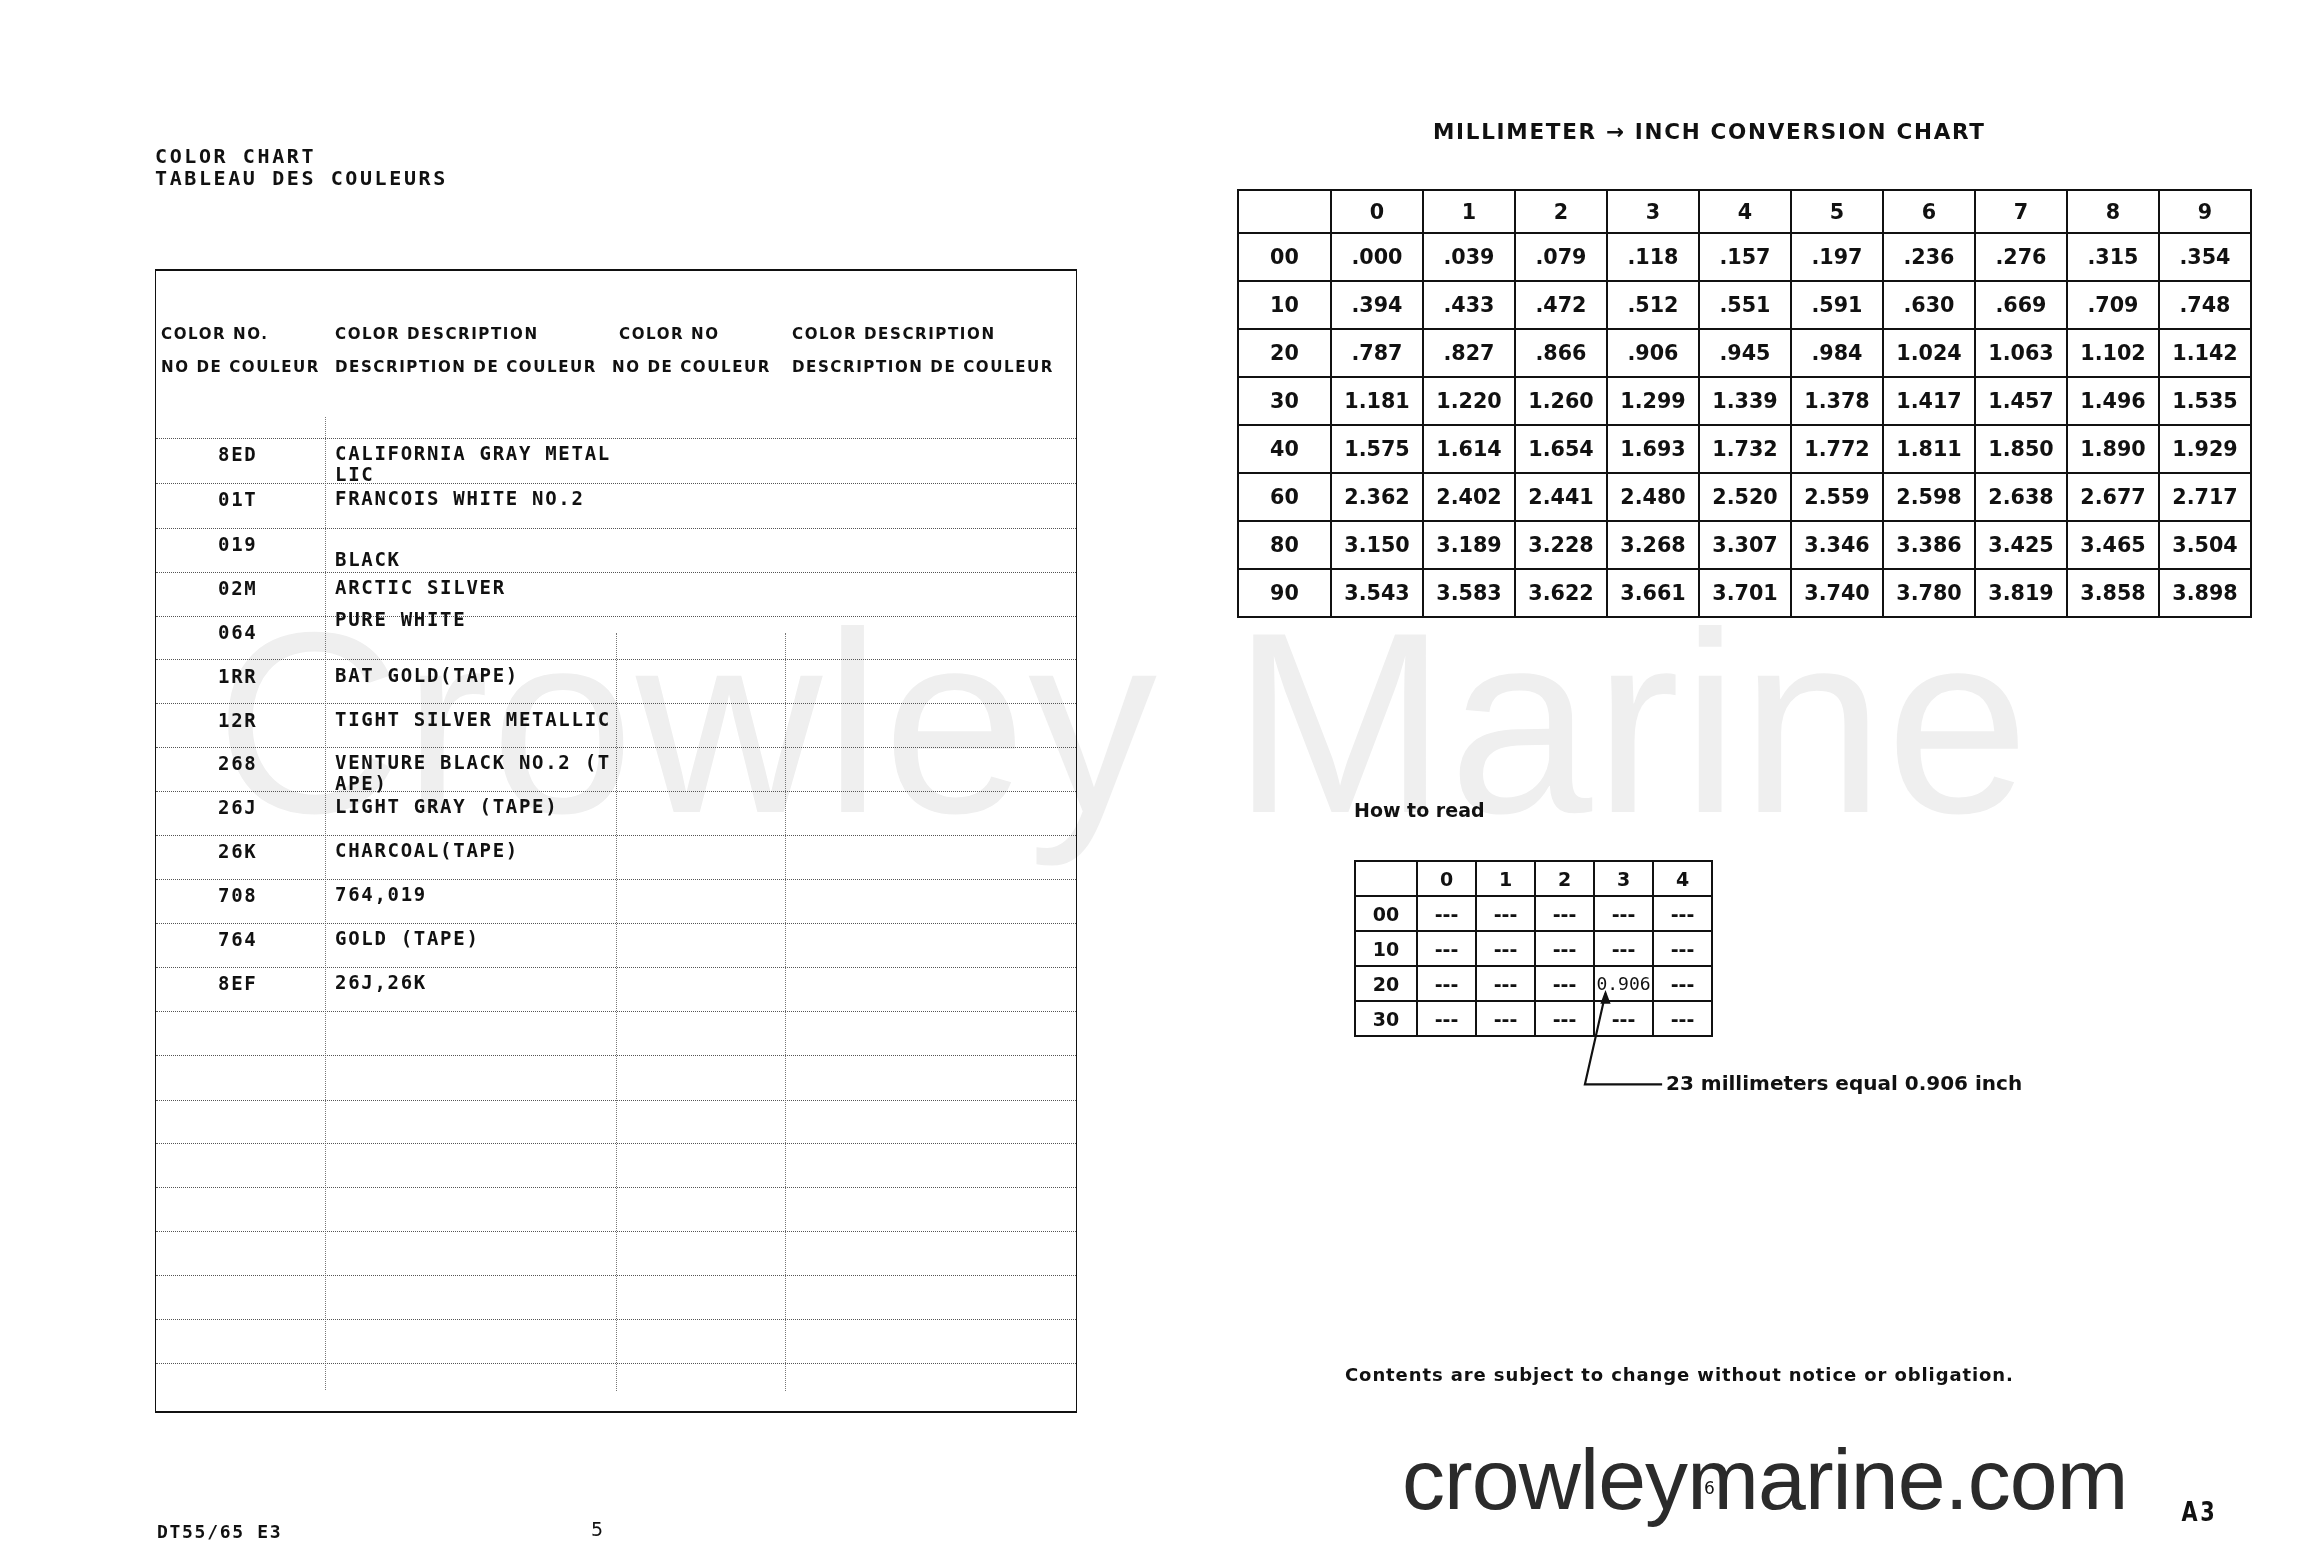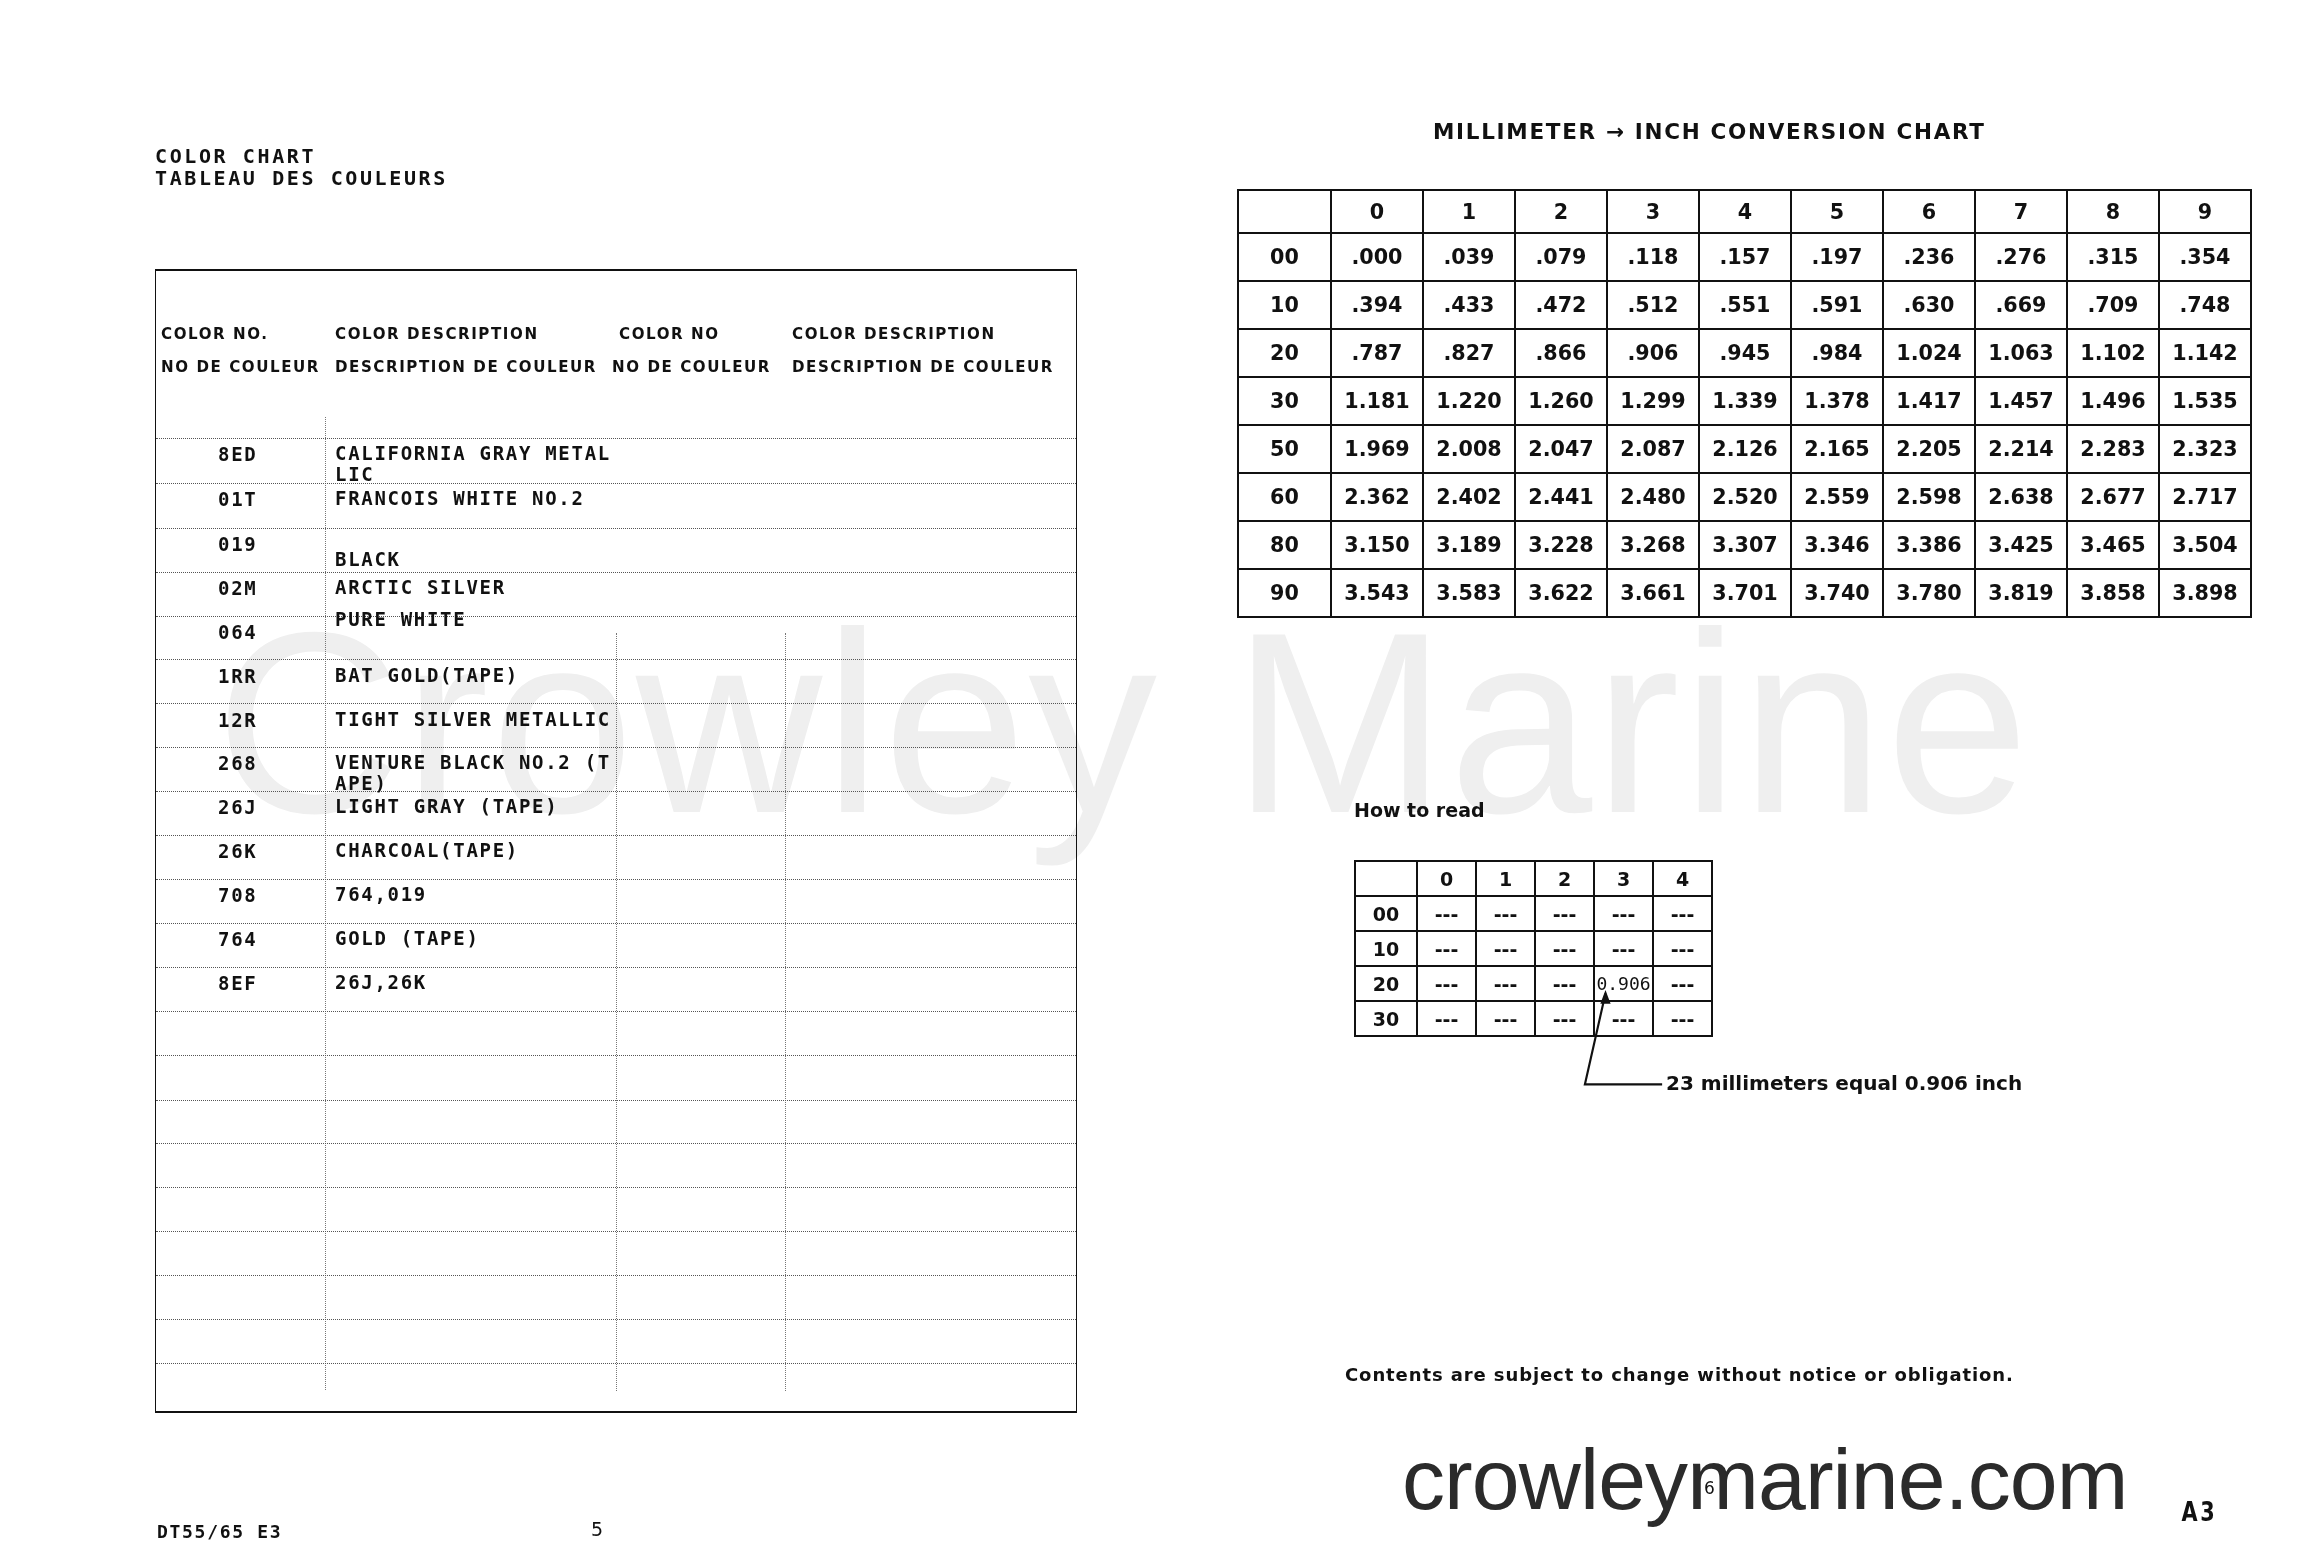--- a/index.html
+++ b/index.html
@@ -178,31 +178,31 @@
     <td>1.260</td>
     <td>1.299</td>
     <td>1.339</td>
     <td>1.378</td>
     <td>1.417</td>
     <td>1.457</td>
     <td>1.496</td>
     <td>1.535</td>
   </tr>
   <tr>
-    <td class="rh">50</td>
-    <td>1.969</td>
-    <td>2.008</td>
-    <td>2.047</td>
-    <td>2.087</td>
-    <td>2.126</td>
-    <td>2.165</td>
-    <td>2.205</td>
-    <td>2.214</td>
-    <td>2.283</td>
-    <td>2.323</td>
+    <td class="rh">40</td>
+    <td>1.575</td>
+    <td>1.614</td>
+    <td>1.654</td>
+    <td>1.693</td>
+    <td>1.732</td>
+    <td>1.772</td>
+    <td>1.811</td>
+    <td>1.850</td>
+    <td>1.890</td>
+    <td>1.929</td>
   </tr>
   <tr>
     <td class="rh">60</td>
     <td>2.362</td>
     <td>2.402</td>
     <td>2.441</td>
     <td>2.480</td>
     <td>2.520</td>
     <td>2.559</td>
     <td>2.598</td>

